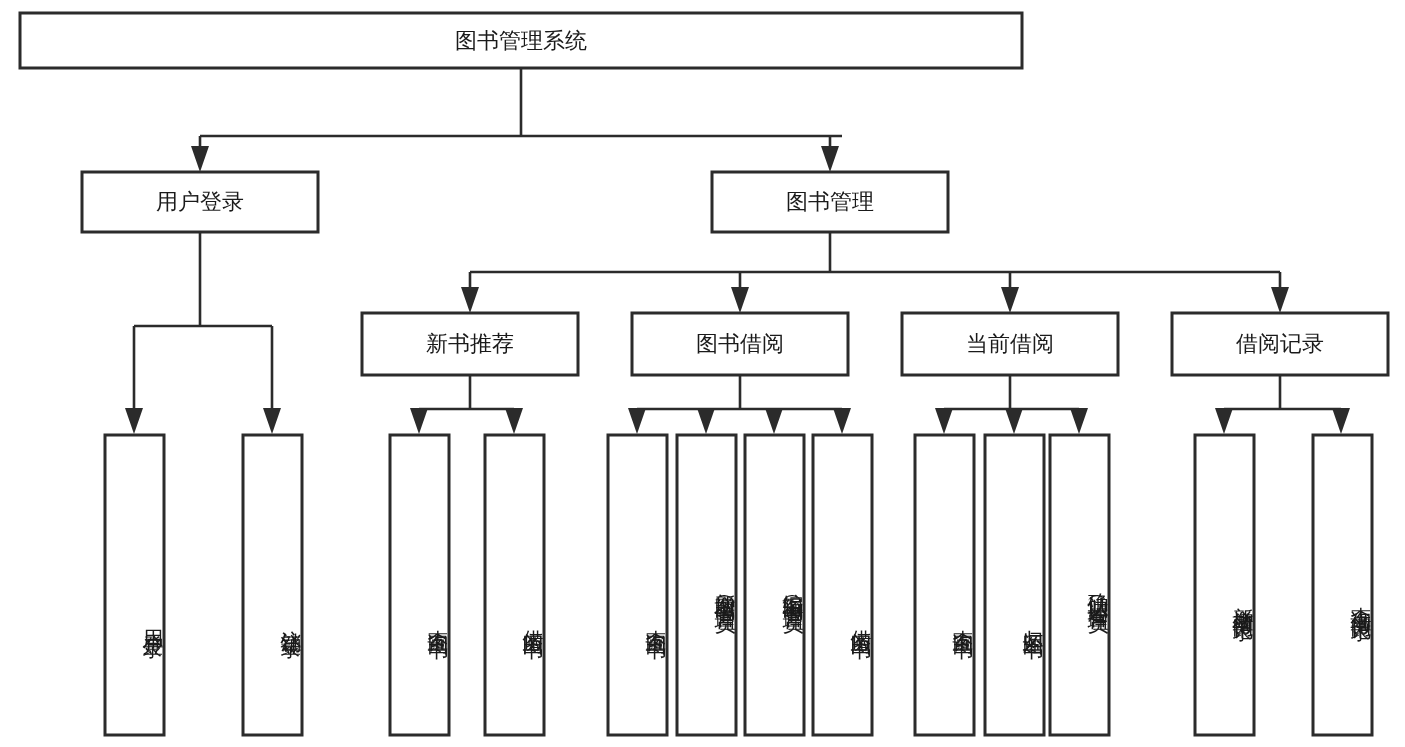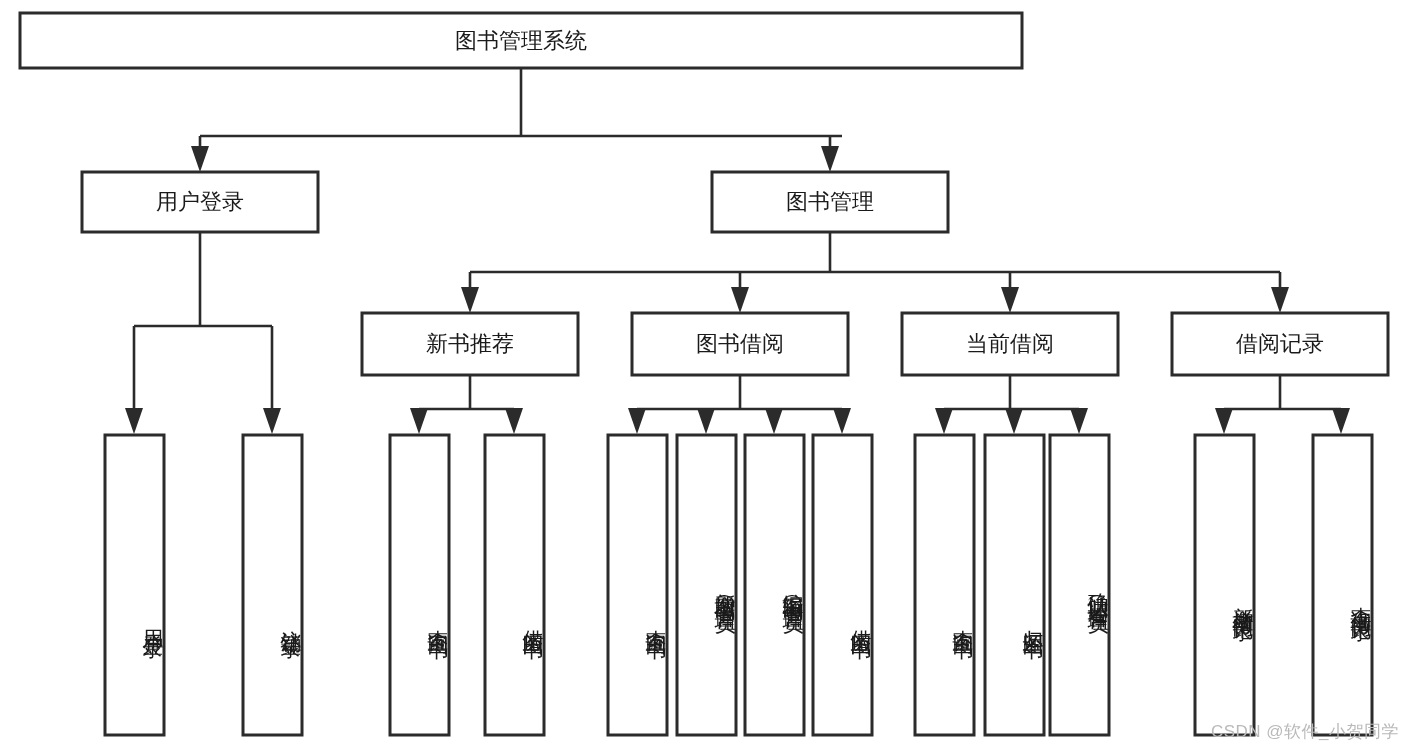--- a/index.html
+++ b/index.html
@@ -224,15 +224,14 @@
   <div class="node-label-v" style="left:745px; top:445px; width:59px; height:288px;">编辑图书（管理员）</div>
   <div class="node-label-v" style="left:813px; top:505px; width:59px; height:228px;">借阅图书</div>
 
   <div class="node-label-v" style="left:915px; top:505px; width:59px; height:228px;">查询图书</div>
   <div class="node-label-v" style="left:985px; top:505px; width:59px; height:228px;">归还图书</div>
   <div class="node-label-v" style="left:1050px; top:445px; width:59px; height:288px;">确认归还（管理员）</div>
 
   <div class="node-label-v" style="left:1195px; top:465px; width:59px; height:268px;">新增借阅记录</div>
   <div class="node-label-v" style="left:1313px; top:465px; width:59px; height:268px;">查询借阅记录</div>
 
-  <div id="watermark">CSDN @软件_小贺同学</div>
 
 </div>
 
 </body></html>

